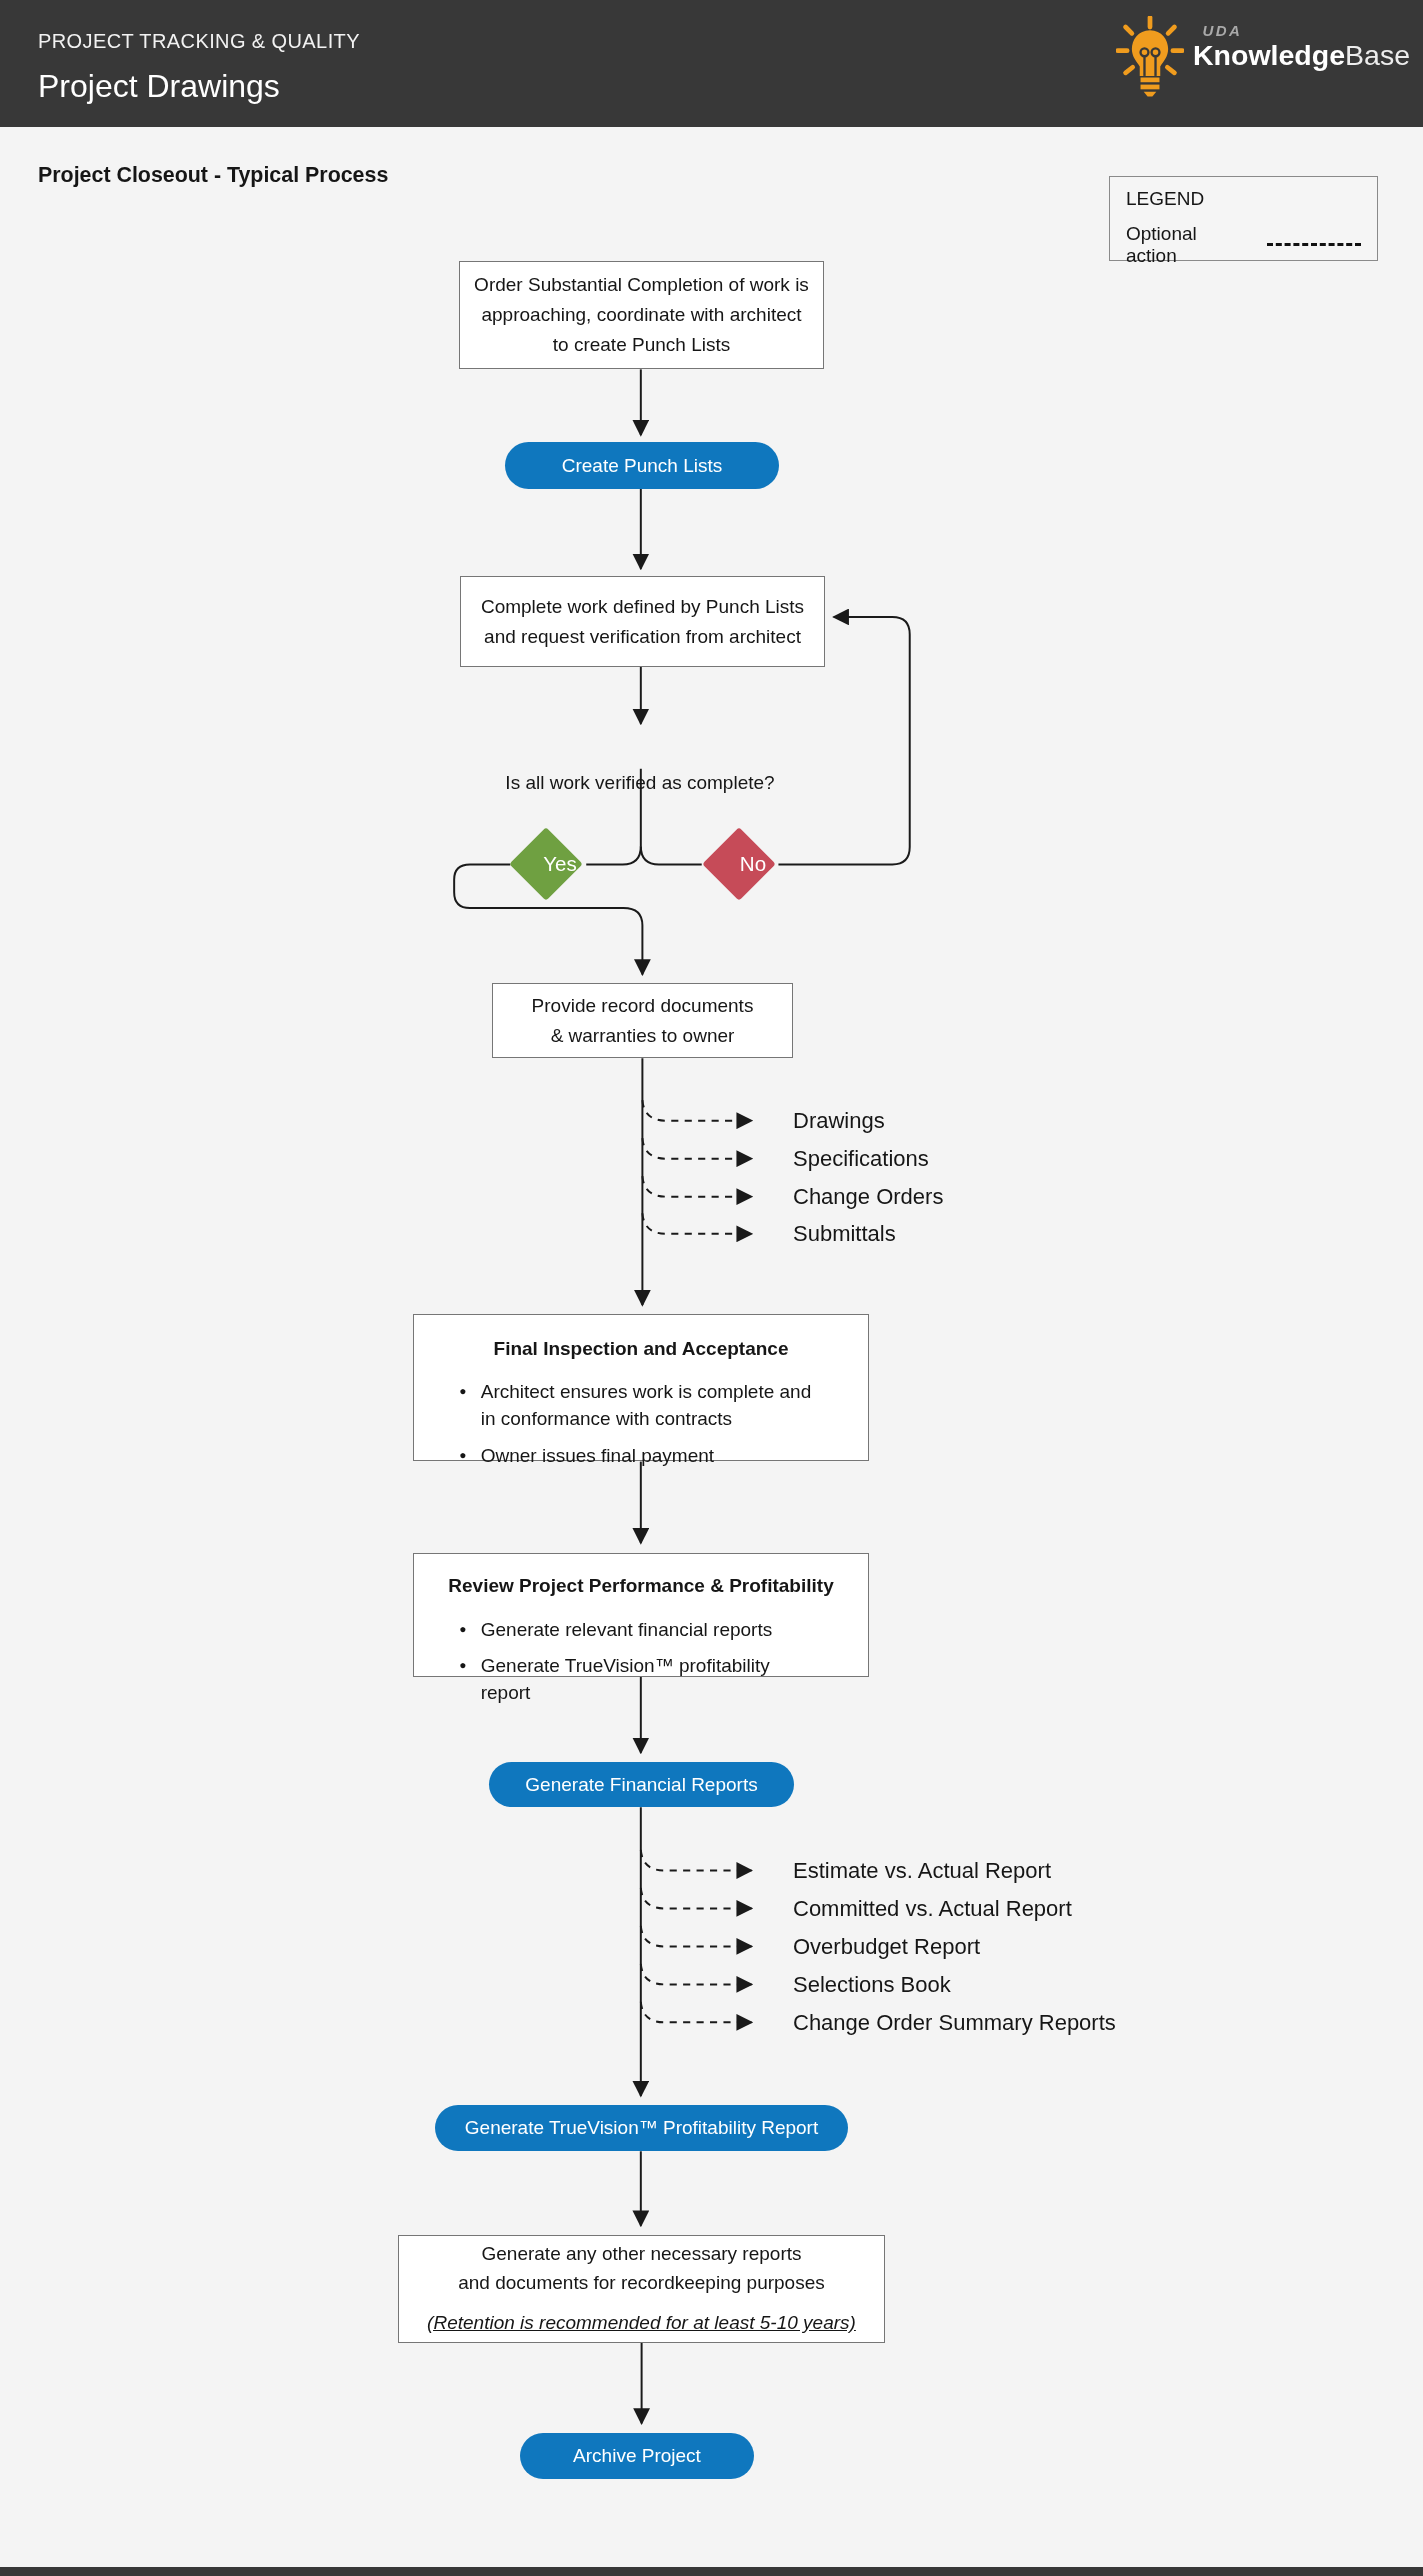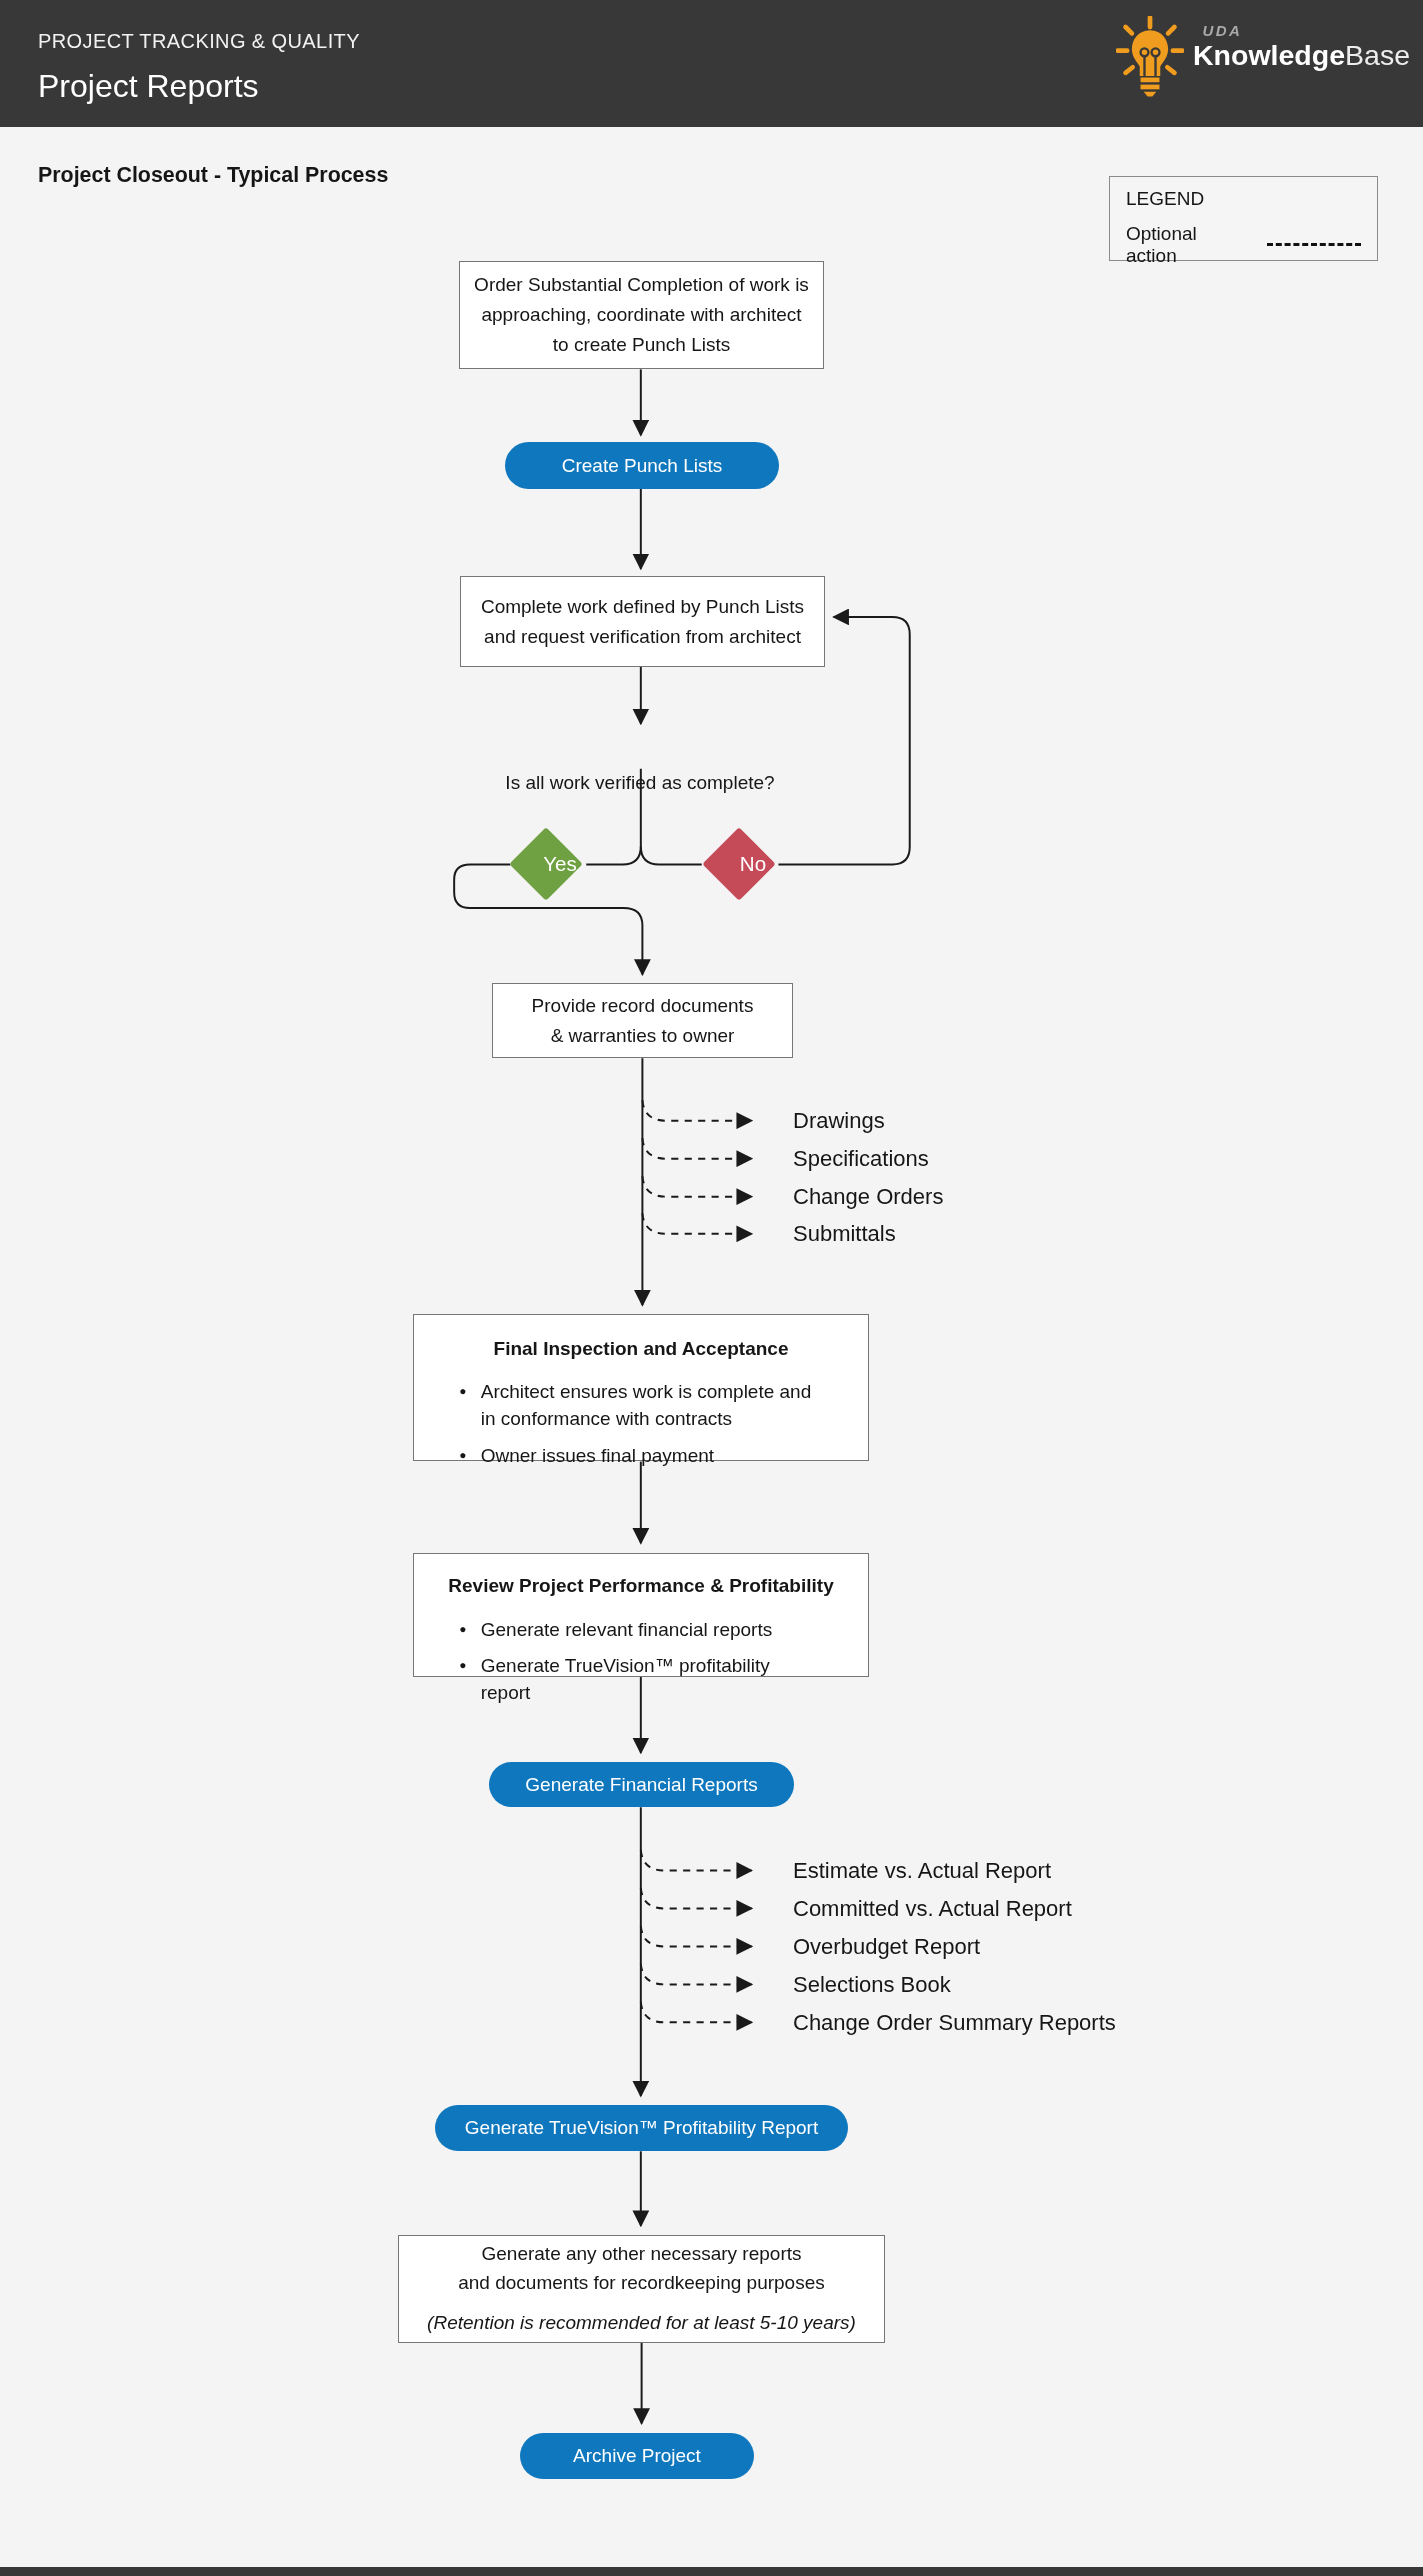--- a/index.html
+++ b/index.html
@@ -58,21 +58,21 @@
   .node {
     position:absolute; background:#ffffff; border:1.6px solid #767676;
     display:flex; flex-direction:column; justify-content:center;
     text-align:center; font-size:19px; line-height:30px; z-index:2;
   }
   .node .bullets { text-align:left; margin:4.7px auto 0 auto; }
   .node-title { font-weight:700; }
   .bullet { display:flex; align-items:flex-start; margin-top:9.5px; line-height:27px; }
   .bullet .dot { font-size:12px; line-height:27px; margin-right:14.2px; }
   .bullet .txt { max-width:342px; }
-  .note { font-style:italic; margin-top:12px; }
+  .note { font-style:italic; margin-top:12px;text-decoration:underline; }
 
   .pill {
     position:absolute; background:#0f77be; border-radius:24px;
     display:flex; align-items:center; justify-content:center;
     color:#ffffff; font-size:19px; z-index:2; cursor:pointer;
   }
 
   .diamond-wrap { position:absolute; width:74px; height:74px; z-index:2; }
   .diamond-shape {
     position:absolute; left:11px; top:11px; width:52px; height:52px;
@@ -98,21 +98,21 @@
   .footer-bar {
     position:absolute; left:0; top:2567px; width:1424px; height:9.5px;
     background:#383838;
   }
 </style>
 </head>
 <body>
 
 <div class="header">
   <div class="header-category">PROJECT TRACKING &amp; QUALITY</div>
-  <div class="header-title">Project Reports</div>
+  <div class="header-title">Project Drawings</div>
   <div class="logo">
     <svg class="logo-bulb" width="68" height="82" viewBox="0 0 86 104">
       <g stroke="#f09c1e" stroke-width="6" stroke-linecap="round">
         <line x1="43" y1="2" x2="43" y2="14"></line>
         <line x1="12" y1="14" x2="20" y2="22"></line>
         <line x1="74" y1="14" x2="66" y2="22"></line>
         <line x1="2" y1="44" x2="14" y2="44"></line>
         <line x1="84" y1="44" x2="72" y2="44"></line>
         <line x1="12" y1="72" x2="21" y2="65"></line>
         <line x1="74" y1="72" x2="65" y2="65"></line>

